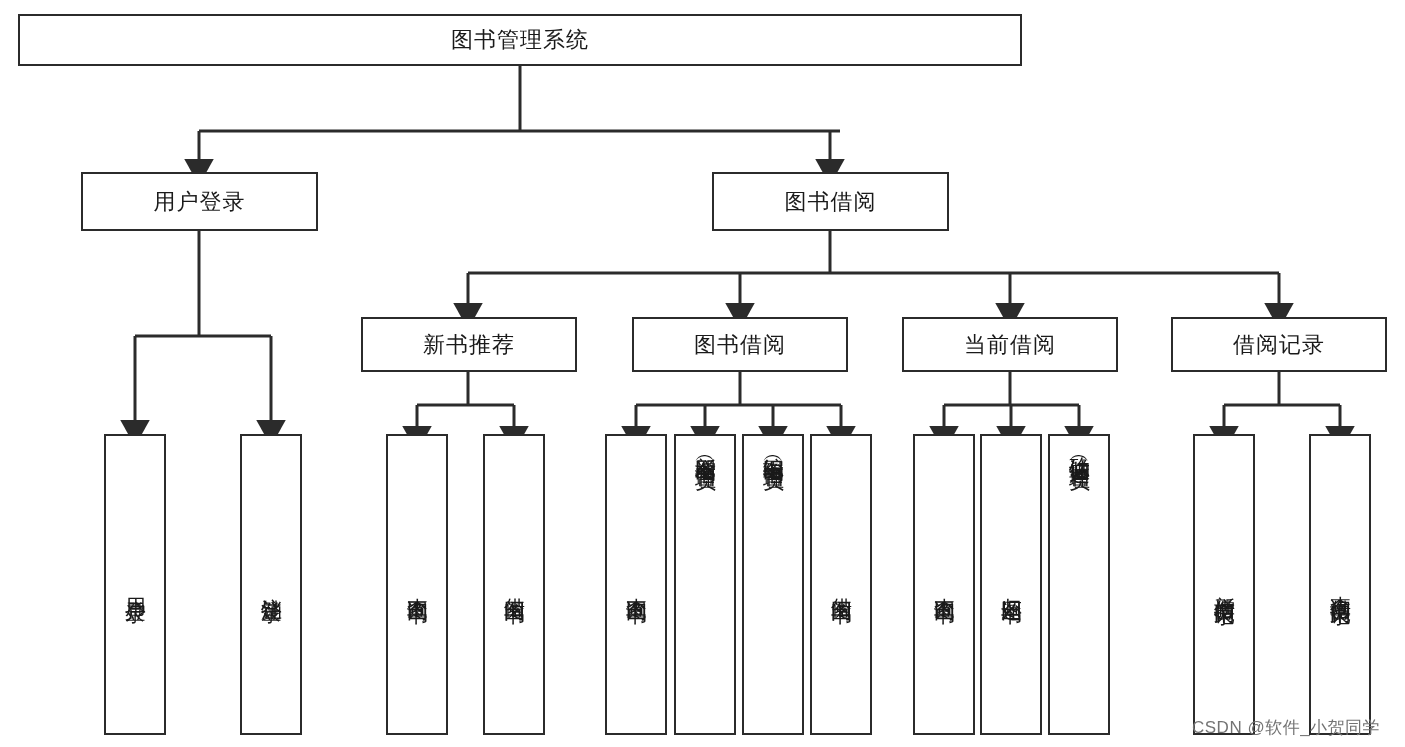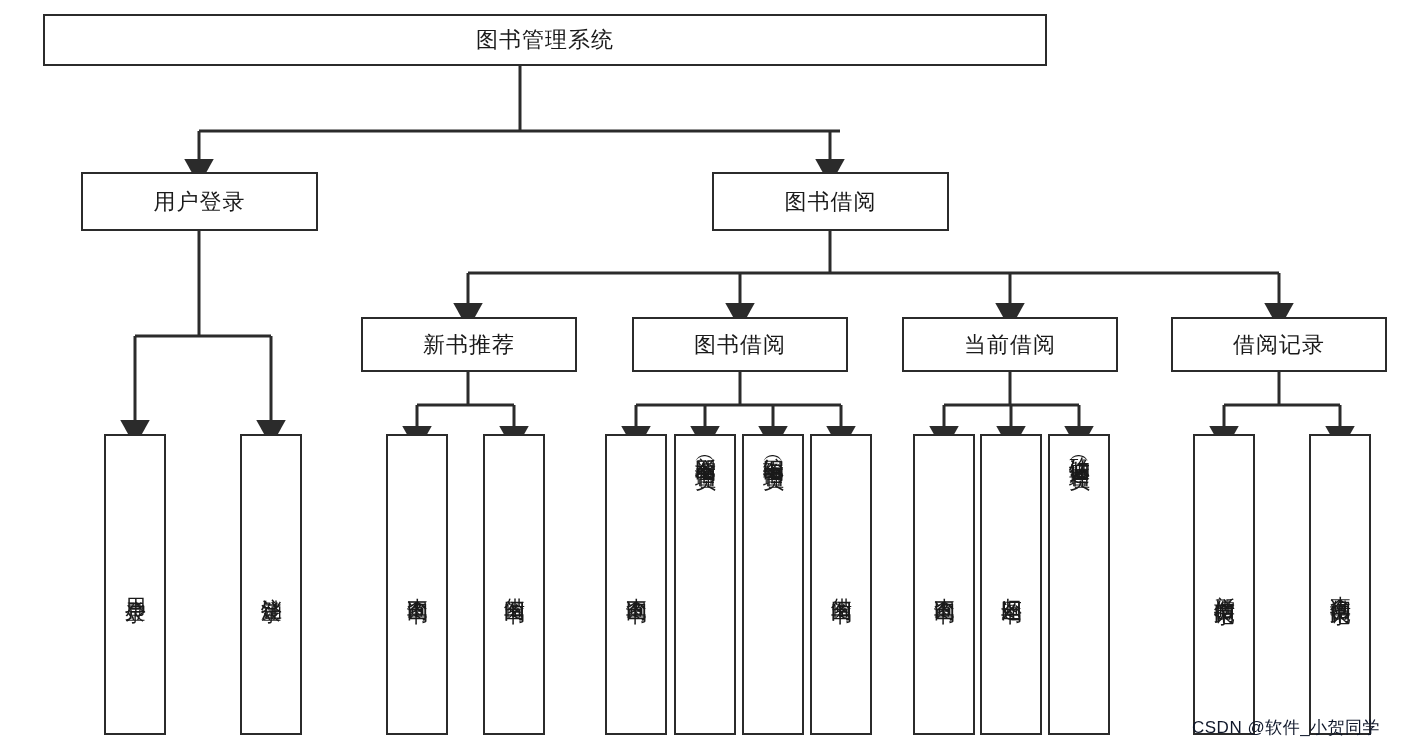--- a/index.html
+++ b/index.html
@@ -50,21 +50,21 @@
   .vtext {
     writing-mode: vertical-rl;
     text-orientation: upright;
     line-height: 1.18;
     letter-spacing: 2px;
     white-space: nowrap;
   }
   .watermark {
     position: absolute;
     font-size: 17px;
-    color: #0f172a;
+    color: #737373;
     white-space: nowrap;
     letter-spacing: 0.5px;
   }
 </style>
 </head>
 <body>
 
 <div id="stage">
 
   <svg class="wires" viewBox="0 0 1405 747" xmlns="http://www.w3.org/2000/svg">
@@ -110,21 +110,21 @@
       <path d="M1011,405 L1011,430" marker-end="url(#arw)"></path>
       <path d="M1079,405 L1079,430" marker-end="url(#arw)"></path>
 
       <path d="M1279,372 L1279,405"></path>
       <path d="M1224,405 L1340,405"></path>
       <path d="M1224,405 L1224,430" marker-end="url(#arw)"></path>
       <path d="M1340,405 L1340,430" marker-end="url(#arw)"></path>
     </g>
   </svg>
 
-  <div class="node h" style="left:18px; top:14px; width:1004px; height:52px;margin-left:25px;">
+  <div class="node h" style="left:18px; top:14px; width:1004px; height:52px;">
     <span>图书管理系统</span>
   </div>
 
   <div class="node h" style="left:81px; top:172px; width:237px; height:59px;">
     <span>用户登录</span>
   </div>
   <div class="node h" style="left:712px; top:172px; width:237px; height:59px;">
     <span>图书借阅</span>
   </div>
 

